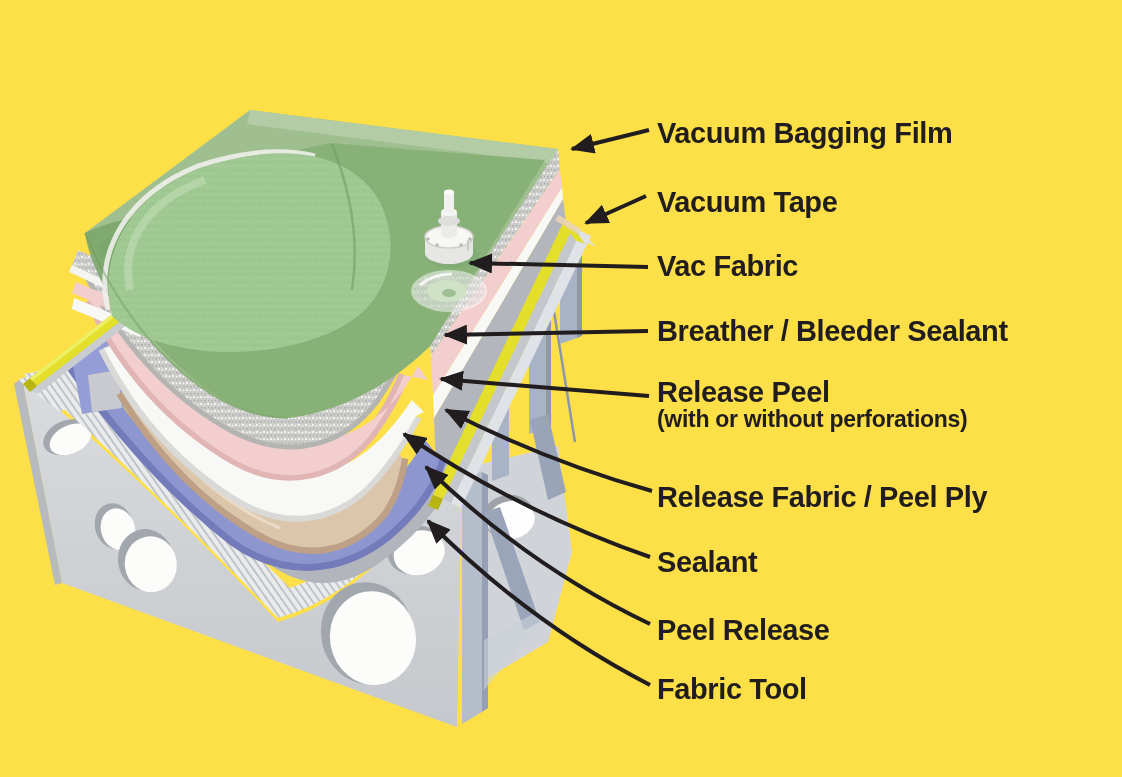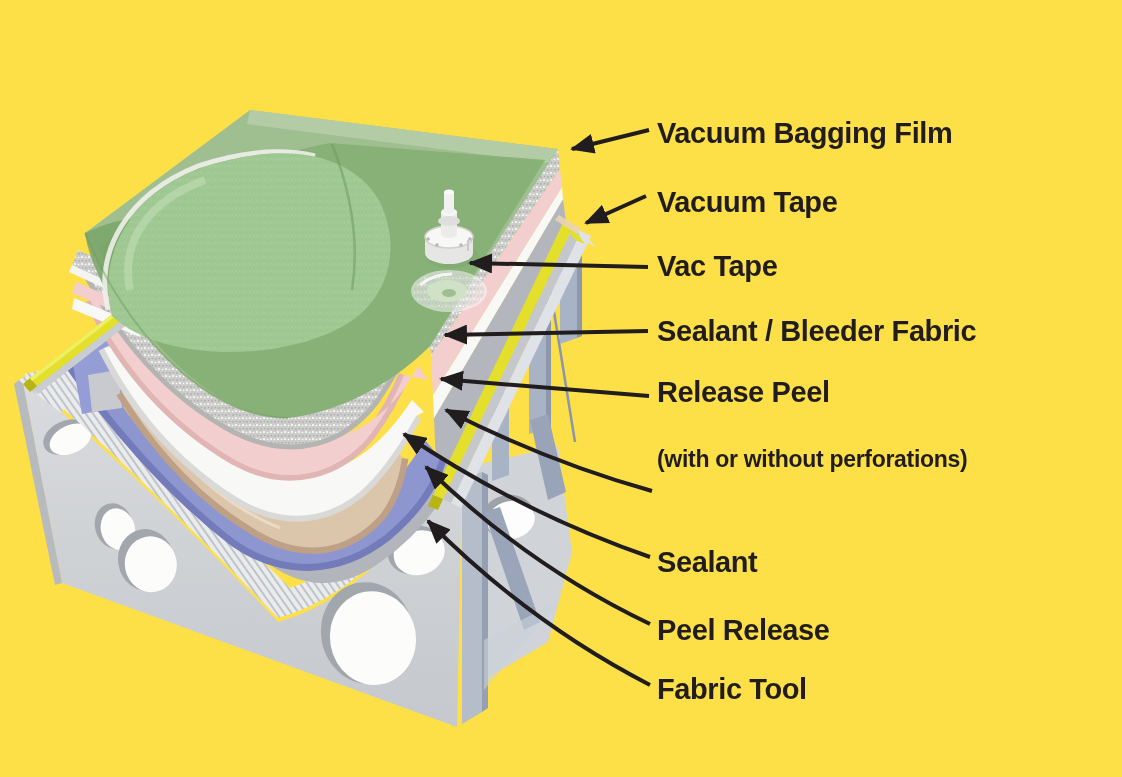--- a/index.html
+++ b/index.html
@@ -6,21 +6,21 @@
   .stage{
     position:relative;width:1122px;height:777px;background:#fde047;overflow:hidden;
     font-family:Liberation Sans, sans-serif;
   }
   .illustration{position:absolute;left:0;top:0;}
   .labels{position:absolute;left:0;top:0;width:100%;height:100%;pointer-events:none;}
   .label{
     position:absolute;left:657px;color:#211d1e;
     font-weight:700;font-size:29px;line-height:30px;letter-spacing:-0.4px;white-space:nowrap;
   }
-  .label .note{font-size:23px;line-height:25px;letter-spacing:-0.3px;margin-top:40px;}
+  .label .note{font-size:23px;line-height:25px;letter-spacing:-0.3px;}
 </style>
 </head>
 <body>
 
 <div class="stage">
 
 <svg class="illustration" width="1122" height="777" viewBox="0 0 1122 777">
   <defs>
     <pattern id="hatch" width="6" height="6" patternUnits="userSpaceOnUse" patternTransform="rotate(-35)">
       <rect width="6" height="6" fill="#e9ebed"></rect>
@@ -216,29 +216,32 @@
 </svg>
 
 <div class="labels">
   <div class="label" style="top:118px">
     <span>Vacuum Bagging Film</span>
   </div>
   <div class="label" style="top:187px">
     <span>Vacuum Tape</span>
   </div>
   <div class="label" style="top:251px">
-    <span>Vac Tape</span>
+    <span>Vac Fabric</span>
   </div>
   <div class="label" style="top:316px">
-    <span>Sealant / Bleeder Fabric</span>
+    <span>Breather / Bleeder Sealant</span>
   </div>
   <div class="label" style="top:377px">
     <div>Release Peel</div>
     <div class="note">(with or without perforations)</div>
   </div>
+  <div class="label" style="top:482px">
+    <span>Release Fabric / Peel Ply</span>
+  </div>
   <div class="label" style="top:547px">
     <span>Sealant</span>
   </div>
   <div class="label" style="top:615px">
     <span>Peel Release</span>
   </div>
   <div class="label" style="top:674px">
     <span>Fabric Tool</span>
   </div>
 </div>

